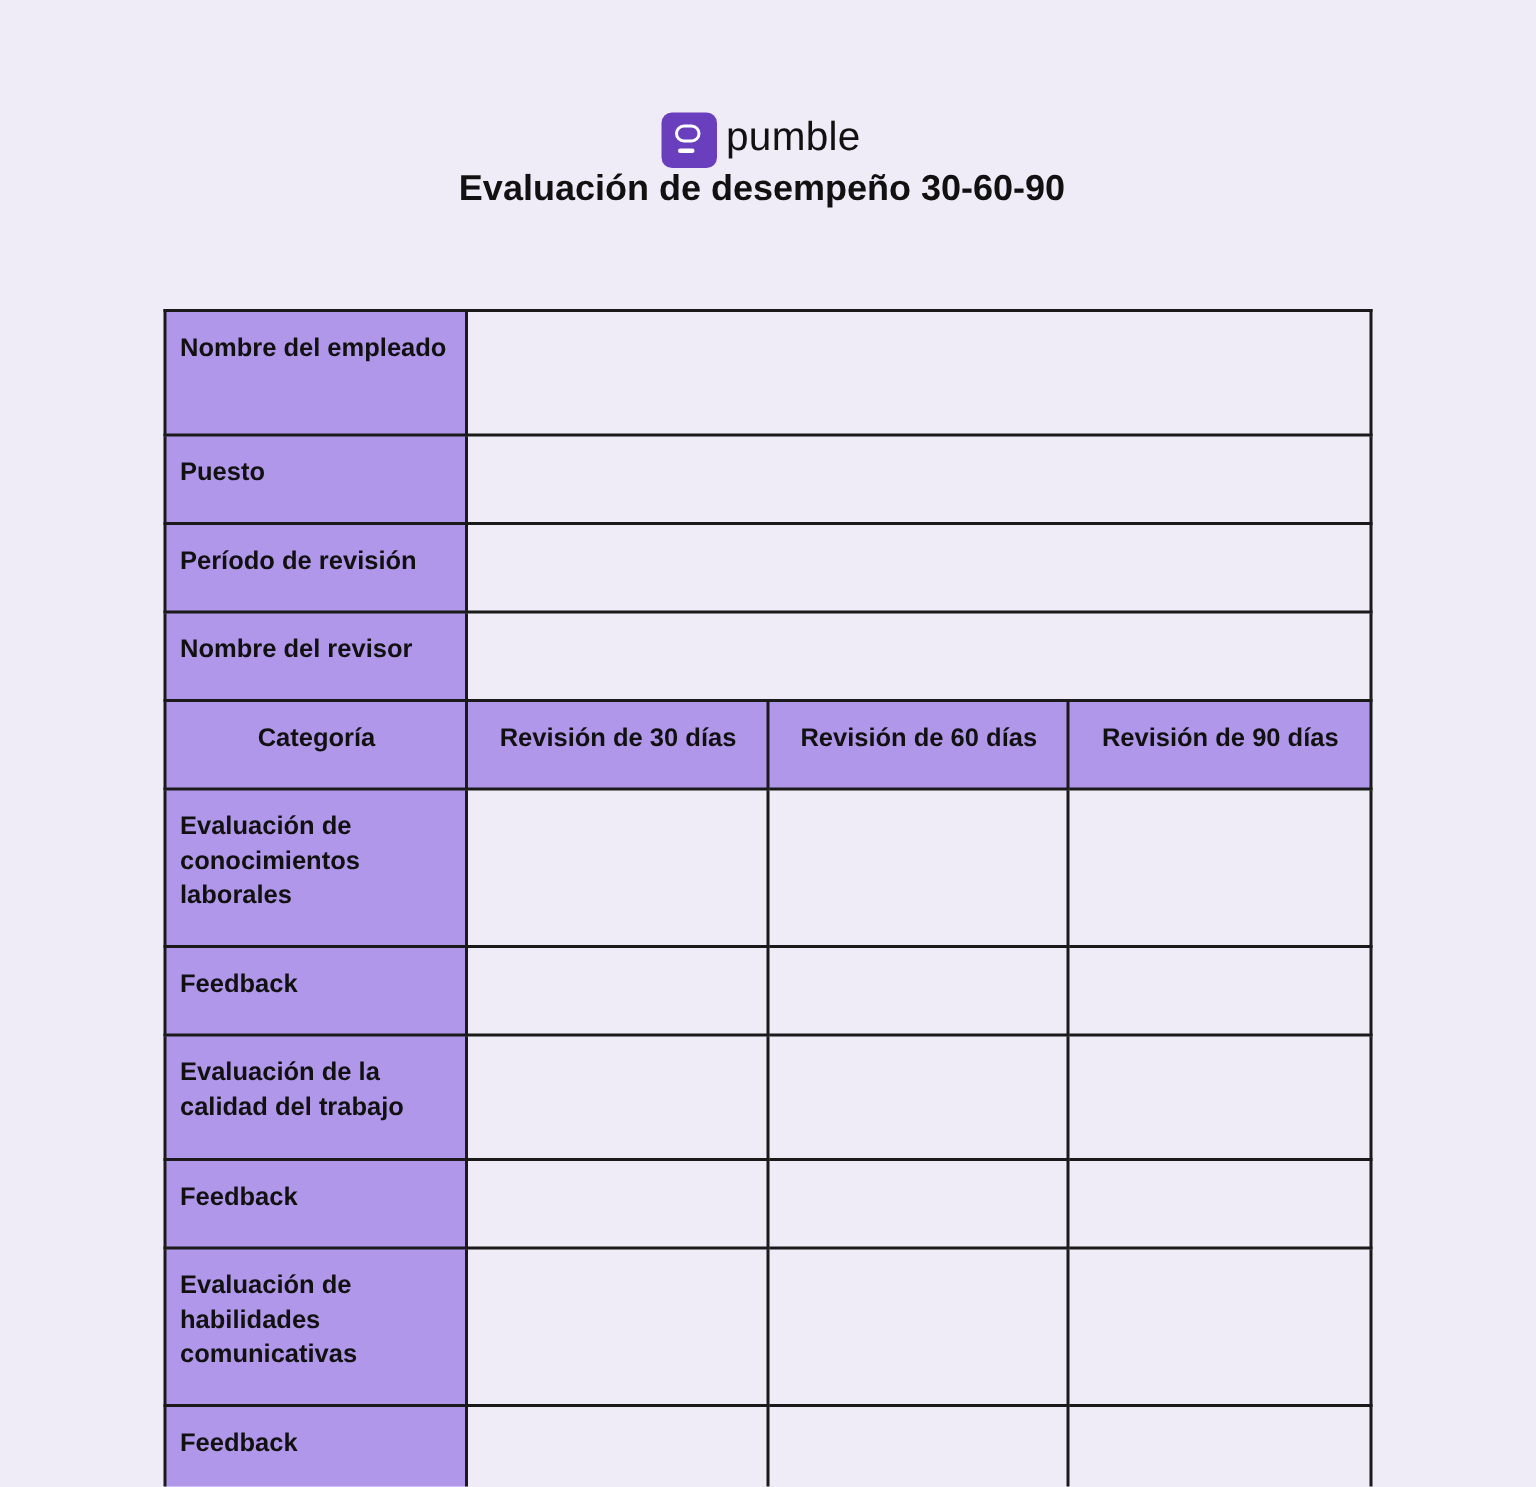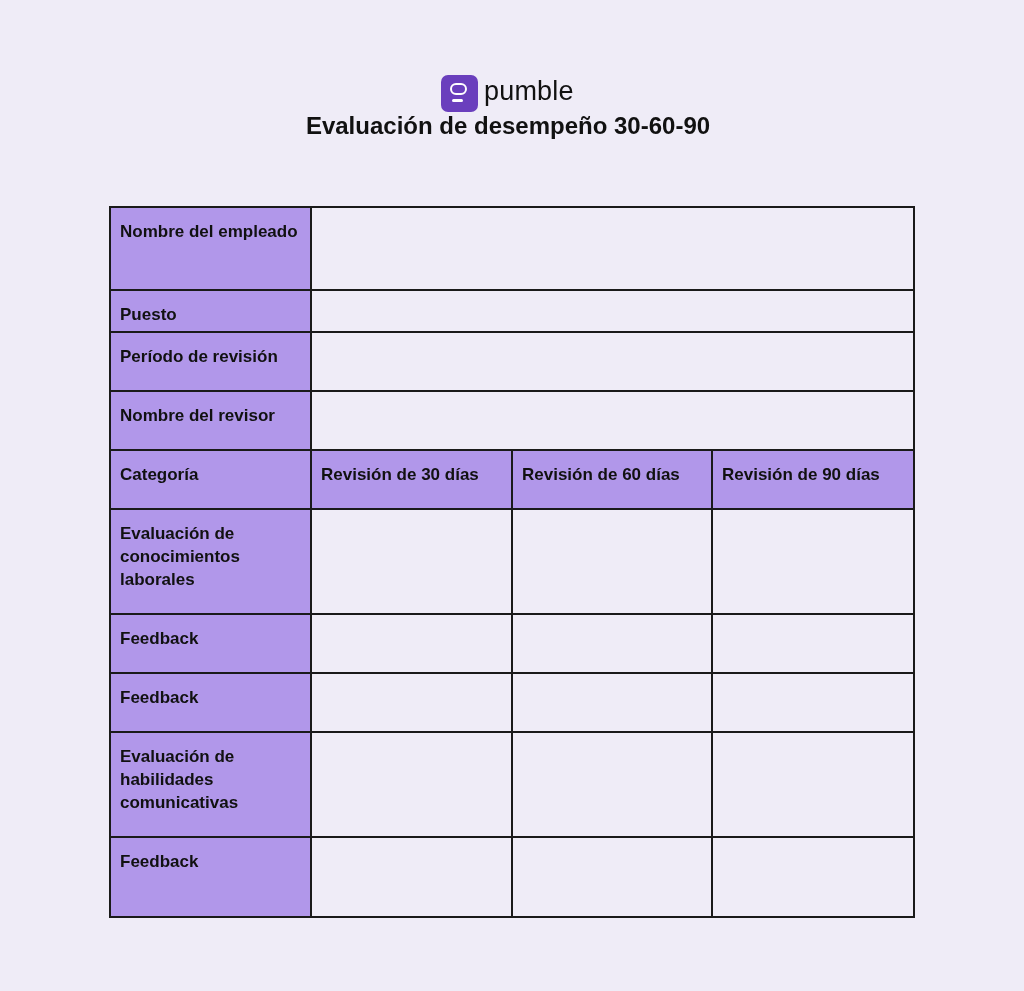--- a/index.html
+++ b/index.html
@@ -90,20 +90,21 @@
       box-sizing: border-box;
     }
     table.eval td.label {
       background: #b197ea;
     }
     table.eval td.blank {
       background: #efecf7;
     }
     table.eval td.head {
       background: #b197ea;
+      text-align: center;
     }
     table.eval tr.dotted-top td {
       border-top: 1.5px dotted #1a1a1a;
     }
     col.c1 { width: 201px; }
     col.c2 { width: 201px; }
     col.c3 { width: 200px; }
     col.c4 { width: 202px; }
   </style>
 </head>
@@ -124,21 +125,21 @@
     <col class="c1">
       <col class="c2">
       <col class="c3">
       <col class="c4">
   </colgroup>
   <tbody>
     <tr style="height:83px">
       <td class="label">Nombre del empleado</td>
       <td class="blank" colspan="3"></td>
     </tr>
-    <tr style="height:42px">
+    <tr style="height:59px">
       <td class="label">Puesto</td>
       <td class="blank" colspan="3"></td>
     </tr>
     <tr style="height:59px">
       <td class="label">Período de revisión</td>
       <td class="blank" colspan="3"></td>
     </tr>
     <tr style="height:59px">
       <td class="label">Nombre del revisor</td>
       <td class="blank" colspan="3"></td>
@@ -157,20 +158,26 @@
       <td class="blank"></td>
       <td class="blank"></td>
     </tr>
     <tr class="dotted-top" style="height:59px">
       <td class="label">Feedback</td>
       <td class="blank"></td>
       <td class="blank"></td>
       <td class="blank"></td>
     </tr>
 
+    <tr style="height:83px">
+      <td class="label">Evaluación de la calidad del trabajo</td>
+      <td class="blank"></td>
+      <td class="blank"></td>
+      <td class="blank"></td>
+    </tr>
     <tr class="dotted-top" style="height:59px">
       <td class="label">Feedback</td>
       <td class="blank"></td>
       <td class="blank"></td>
       <td class="blank"></td>
     </tr>
 
     <tr style="height:105px">
       <td class="label">Evaluación de habilidades comunicativas</td>
       <td class="blank"></td>

